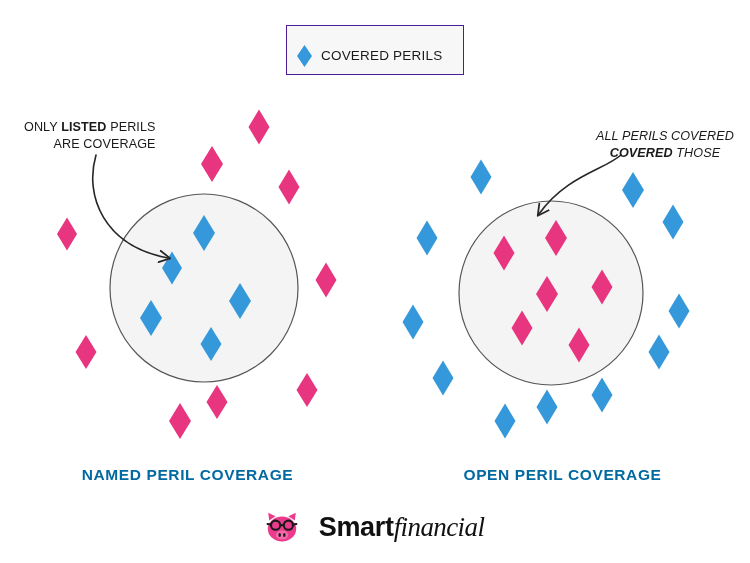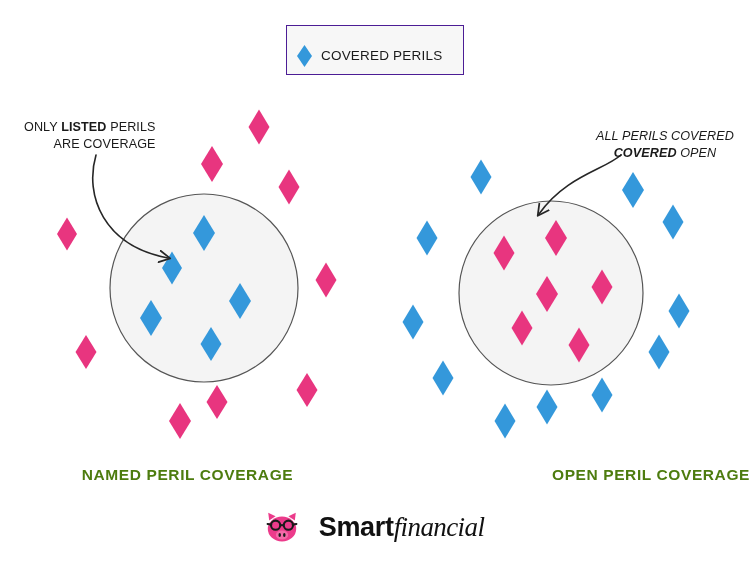--- a/index.html
+++ b/index.html
@@ -73,26 +73,26 @@
     text-align: center;
     font-style: italic;
   }
 
   
   .caption {
     position: absolute;
     font-size: 15.5px;
     font-weight: bold;
     letter-spacing: 0.6px;
-    color: #4d7c0f;
+    color: #0369a1;
     white-space: nowrap;
     text-align: center;
   }
   #caption-left  { left: 0px;   top: 466px; width: 375px; }
-  #caption-right { left: 375px; top: 466px; width: 375px; text-align: right; }
+  #caption-right { left: 375px; top: 466px; width: 375px; }
 
   
   .logo {
     position: absolute;
     left: 0;
     top: 512px;
     width: 750px;
     display: flex;
     align-items: center;
     justify-content: center;
@@ -180,21 +180,21 @@
       <span class="legend-label">COVERED PERILS</span>
     </div>
   </div>
 
   <div class="annot" id="annot-left">
       <div><span>ONLY </span><b>LISTED</b><span> PERILS</span></div>
       <div><span>ARE COVERAGE</span></div>
     </div>
   <div class="annot" id="annot-right">
       <div><span>ALL PERILS COVERED</span></div>
-      <div><b>COVERED</b><span> OPEN</span></div>
+      <div><b>COVERED</b><span> THOSE</span></div>
     </div>
 
   <div class="caption" id="caption-left">NAMED PERIL COVERAGE</div>
   <div class="caption" id="caption-right">OPEN PERIL COVERAGE</div>
 
   <div class="logo">
     <svg width="32" height="30" viewBox="0 0 32 30">
 
       <path d="M3.2,8.5 L2.2,0.8 L9.6,4.3 Z" fill="#ec3b8b"></path>
       <path d="M28.8,8.5 L29.8,0.8 L22.4,4.3 Z" fill="#ec3b8b"></path>

